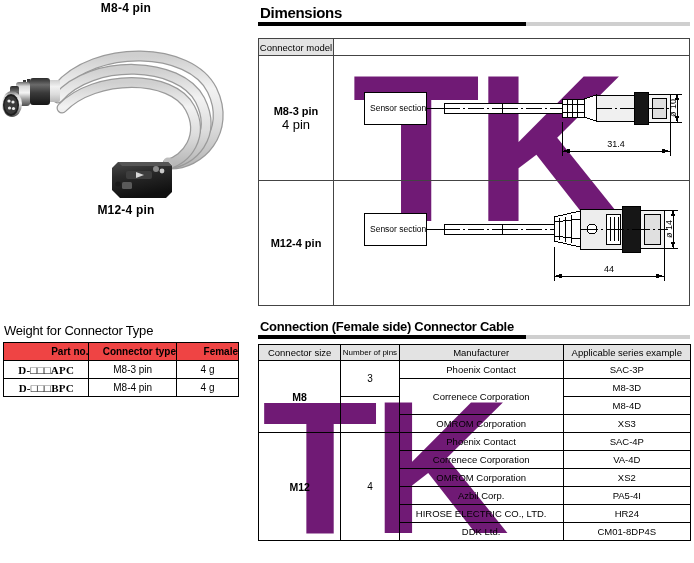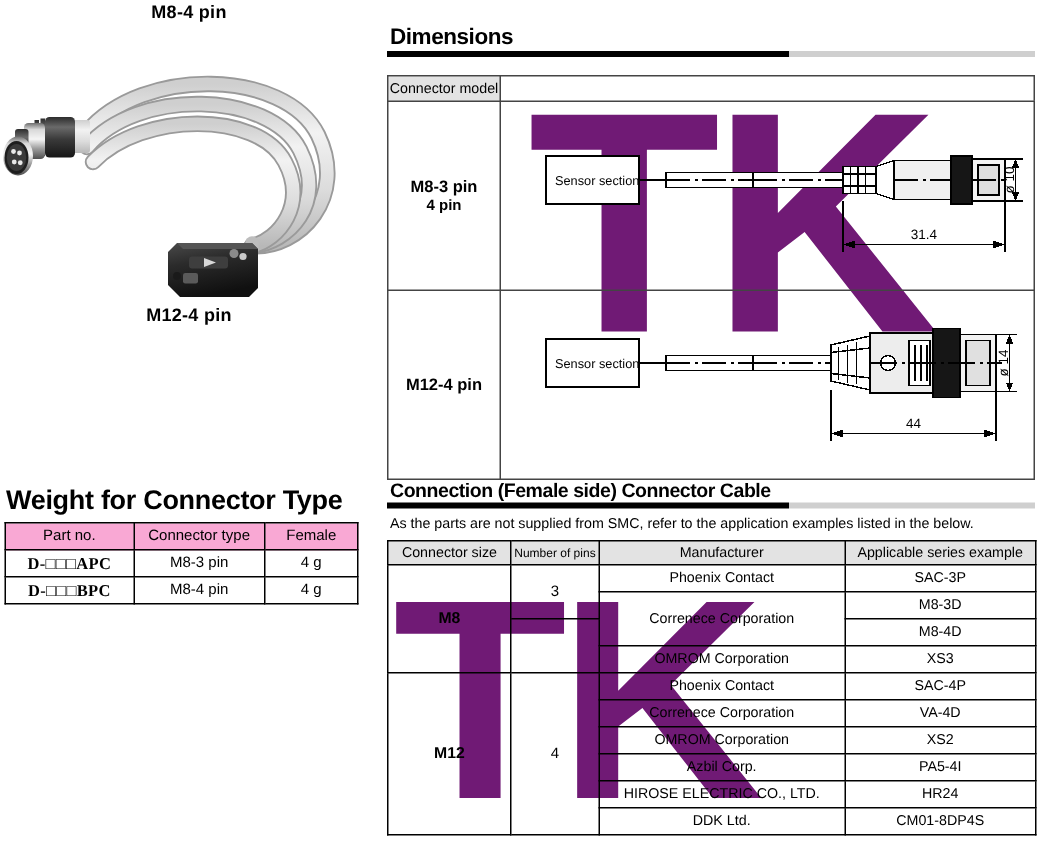--- a/index.html
+++ b/index.html
@@ -40,44 +40,44 @@
   
   #photo-block{position:absolute;left:0;top:0;width:252px;height:232px;z-index:2;}
   #label-m8{position:absolute;left:0;top:1px;width:252px;text-align:center;
     font-size:12px;font-weight:bold;letter-spacing:0.2px;}
   #label-m12{position:absolute;left:0;top:203px;width:252px;text-align:center;
     font-size:12px;font-weight:bold;letter-spacing:0.2px;}
   #photo-svg{position:absolute;left:0;top:16px;}
 
   
   #weight-block{position:absolute;left:3px;top:323px;width:240px;z-index:2;}
-  #weight-title{font-size:18px;font-weight:bold;margin:0 0 4px 1px;letter-spacing:-0.2px;}
+  #weight-title{font-size:13px;font-weight:normal;margin:0 0 4px 1px;letter-spacing:-0.2px;}
   table.tbl{border-collapse:collapse;}
   #weight-table{width:236px;}
   #weight-table th,#weight-table td{
     border:1px solid #000;font-size:10px;text-align:center;
     padding:0;height:17px;font-weight:normal;
   }
-  #weight-table thead th{background:#f9a8d4;font-weight:normal;}
+  #weight-table thead th{background:#ef4444;font-weight:bold;text-align:right;}
   #weight-table td.partno{font-weight:bold;font-size:11px;letter-spacing:0.2px;font-family:Liberation Serif, serif;}
 
   
-  #dim-block{position:absolute;left:258px;top:16px;width:436px;z-index:2;}
+  #dim-block{position:absolute;left:258px;top:4px;width:436px;z-index:2;}
   #dim-title{font-size:15px;font-weight:bold;padding-left:2px;letter-spacing:-0.3px;}
   #dim-rule{margin-top:1px;width:432px;}
   #dim-table{margin-top:12px;width:432px;border:1px solid #444;border-collapse:collapse;background:transparent;}
   #dim-table td{border:1px solid #444;padding:0;vertical-align:middle;}
   td.dim-model-head{
     background:#e3e3e3;font-size:9.5px;text-align:center;height:16px;width:74px;
   }
   td.dim-model{
     width:74px;text-align:center;font-size:11px;font-weight:bold;height:120px;
     background:transparent;
   }
-  td.dim-model .sub{font-size:10px;font-weight:bold;text-align:right;}
+  td.dim-model .sub{font-size:13px;font-weight:normal;text-align:right;}
   td.dim-draw{padding:0;background:transparent;}
   .dim-head-blank{border:none !important;}
 
   
   #conn-block{position:absolute;left:258px;top:319px;width:436px;z-index:2;}
   #conn-title{font-size:13px;font-weight:bold;padding-left:2px;letter-spacing:-0.3px;}
   #conn-rule{margin-top:1px;width:432px;}
   #conn-note{font-size:9.5px;line-height:11.5px;margin-top:5px;padding-left:2px;}
   #conn-table{margin-top:4px;width:433px;border-collapse:collapse;}
   #conn-table td,#conn-table th{
@@ -317,21 +317,20 @@
         </td>
       </tr>
     </tbody>
       </table>
   </div>
 
   <div id="conn-block">
     <div id="conn-title" class="sec-title">Connection (Female side) Connector Cable</div>
     <div id="conn-rule" class="rule-fade"></div>
     <div id="conn-note">
-      <div>As the parts are not supplied from SMC, refer to the application examples listed in the below.</div>
     </div>
 
     <table id="conn-table" class="tbl">
       <thead>
         <tr>
           <th class="h-size">Connector size</th>
           <th class="h-pins">Number of pins</th>
           <th class="h-man">Manufacturer</th>
           <th class="h-app">Applicable series example</th>
         </tr>

